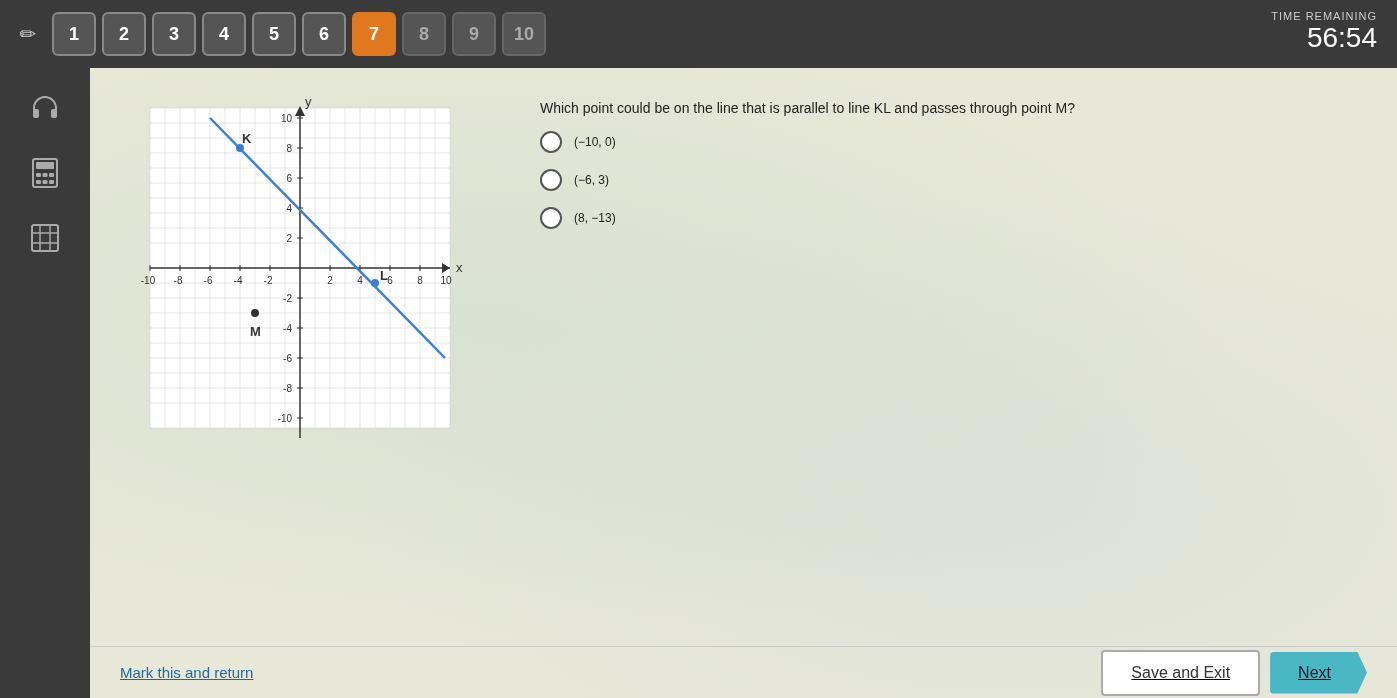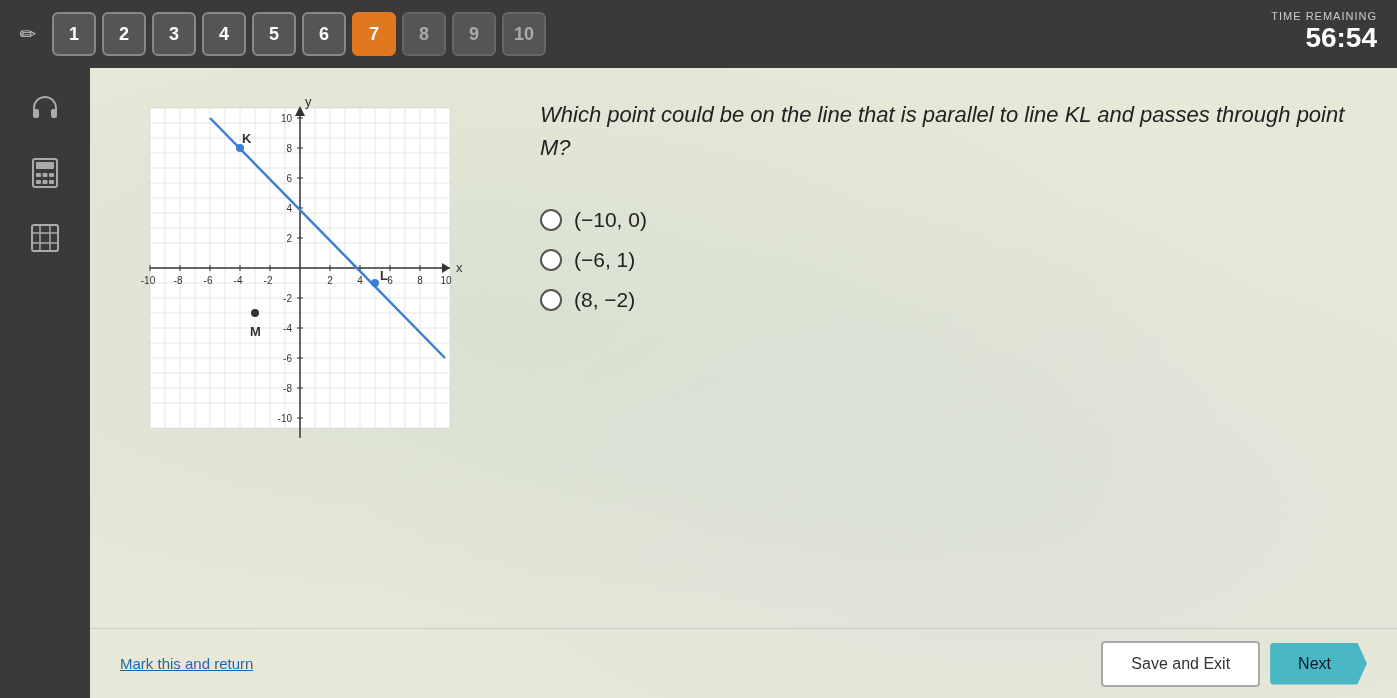--- a/index.html
+++ b/index.html
@@ -72,21 +72,21 @@
     }
 
     .time-label {
       font-size: 11px;
       letter-spacing: 1px;
       color: #ccc;
     }
 
     .time-value {
       font-size: 28px;
-      font-weight: bold;
+      font-weight: normal;
       color: white;
     }
 
     
     .left-sidebar {
       position: absolute;
       left: 0;
       top: 68px;
       width: 90px;
       height: calc(100% - 68px);
@@ -139,25 +139,24 @@
       flex-shrink: 0;
     }
 
     
     .question-section {
       flex: 1;
       padding-top: 10px;
     }
 
     .question-text {
-      font-size: 22px;
+      font-size: 14px;
       color: #222;
       line-height: 1.5;
-      margin-bottom: 44px;
-      font-style: italic;
+      margin-bottom: 12px;
     }
 
     .answer-options {
       display: flex;
       flex-direction: column;
       gap: 16px;
     }
 
     .answer-option {
       display: flex;
@@ -169,27 +168,27 @@
     .radio-circle {
       width: 22px;
       height: 22px;
       border-radius: 50%;
       border: 2px solid #555;
       background: white;
       flex-shrink: 0;
     }
 
     .option-text {
-      font-size: 21px;
+      font-size: 12px;
       color: #222;
     }
 
     
     .bottom-bar {
-      height: 70px;
+      height: 52px;
       background: transparent;
       display: flex;
       align-items: center;
       justify-content: space-between;
       padding: 5px 30px;
       border-top: 1px solid #ccc;
       gap: 28px;
     }
 
     .mark-return-link {
@@ -198,20 +197,21 @@
       font-size: 15px;
       cursor: pointer;
       background: none;
       border: none;
     }
 
     .bottom-buttons {
       display: flex;
       gap: 10px;
       align-items: center;
+      text-decoration: underline;
     }
 
     .btn-save {
       padding: 12px 28px;
       background: white;
       border: 2px solid #aaa;
       border-radius: 4px;
       font-size: 16px;
       color: #333;
       cursor: pointer;
@@ -428,27 +428,27 @@
 
       <div class="answer-options">
 
         <label class="answer-option">
           <div class="radio-circle"></div>
           <span class="option-text">(−10, 0)</span>
         </label>
 
         <label class="answer-option">
           <div class="radio-circle"></div>
-          <span class="option-text">(−6, 1)</span>
+          <span class="option-text">(−6, 3)</span>
         </label>
 
 
         <label class="answer-option">
           <div class="radio-circle"></div>
-          <span class="option-text">(8, −2)</span>
+          <span class="option-text">(8, −13)</span>
         </label>
 
       </div>
     </div>
 
   </div>
 
   <div class="bottom-bar">
     <button class="mark-return-link">Mark this and return</button>
 

